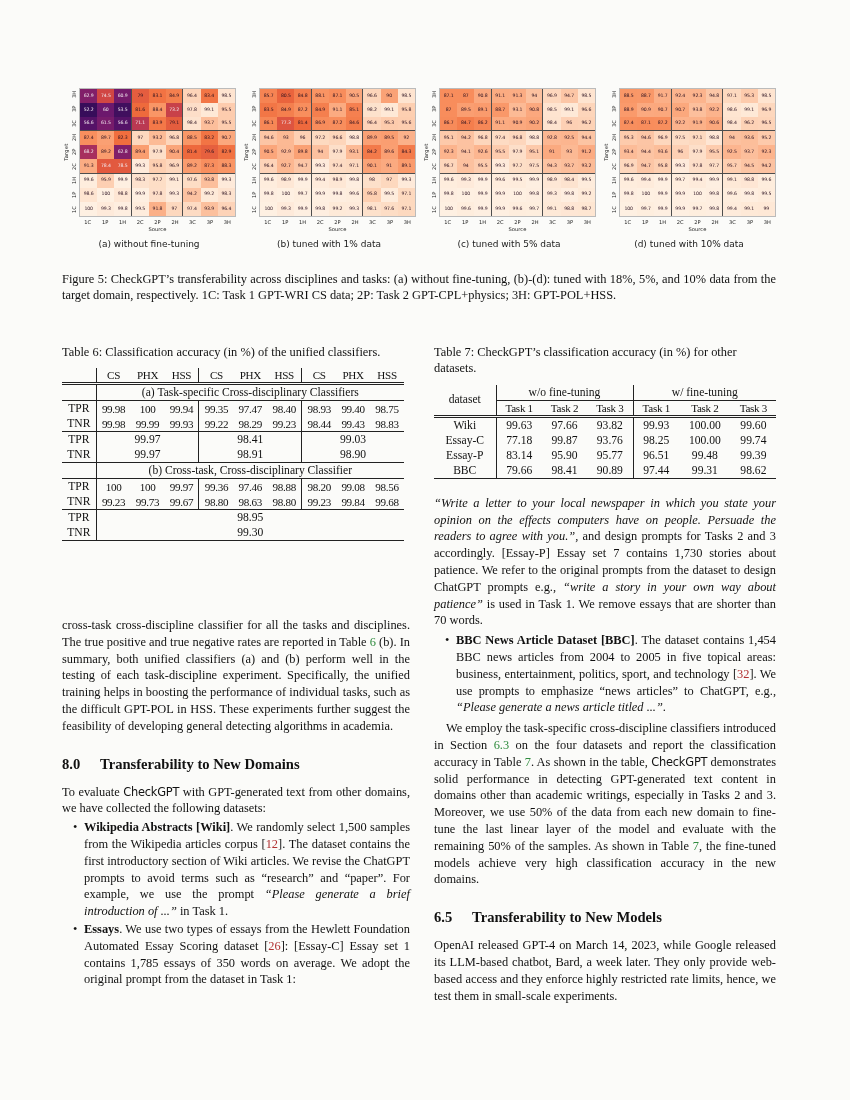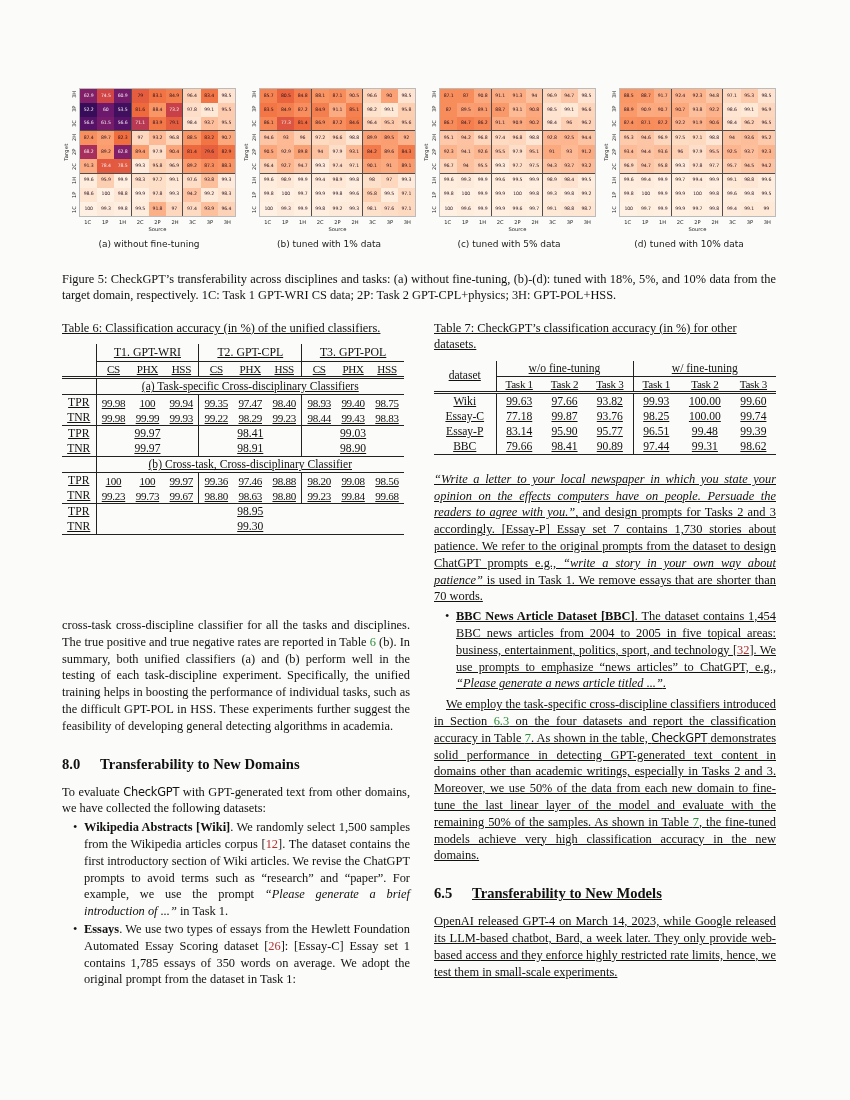--- a/index.html
+++ b/index.html
@@ -69,21 +69,21 @@
   .hm-caption {
     text-align:center; font-size:9px; margin-top:7px;
     font-family:"DejaVu Sans",sans-serif; color:#1a1a1a;
   }
   .fig-caption {
     margin-top: 22px; font-size: 12.4px; line-height: 1.33;
     text-align: justify; text-align-last: left;
   }
 
   
-  .cols { display:flex; gap: 30px; margin-top: 16px; text-decoration: underline; }
+  .cols { display:flex; gap: 30px; margin-top: 40px; }
   .col { width: 348px; }
   .col p { margin: 0 0 0 0; font-size: 12.4px; line-height: 1.355; text-align: justify; }
   .col p.indent { text-indent: 12px; }
   .tbl-cap { font-size: 12.4px; line-height:1.33; margin-bottom: 8px; }
   h2.sec {
     font-size: 14.6px; font-weight: bold; margin: 21px 0 11px 0;
     font-family:"Liberation Serif", serif;
   }
   h2.sec .num { display:inline-block; width: 38px; }
   ul.bullets { margin: 2px 0 0 0; padding-left: 12px; list-style:none; }
@@ -577,26 +577,20 @@
   <div class="fig-caption">Figure 5: CheckGPT’s transferability across disciplines and tasks: (a) without fine-tuning, (b)-(d): tuned with 18%, 5%, and 10% data from the target domain, respectively. 1C: Task 1 GPT-WRI CS data; 2P: Task 2 GPT-CPL+physics; 3H: GPT-POL+HSS.</div>
 
   <div class="cols">
 
     <div class="col">
       <div class="tbl-cap">Table 6: Classification accuracy (in %) of the unified classifiers.</div>
       <div class="t6wrap">
         <table class="t6">
           <tbody>
             <tr>
-              <td style="width:34px"></td>
-              <td class="vl line-bot grp" colspan="3">T1. GPT-WRI</td>
-              <td class="vl line-bot grp" colspan="3">T2. GPT-CPL</td>
-              <td class="vl line-bot grp" colspan="3">T3. GPT-POL</td>
-            </tr>
-            <tr>
               <td></td>
               <td class="vl hdrnum">CS</td>
               <td class="hdrnum">PHX</td>
               <td class="hdrnum">HSS</td>
               <td class="vl hdrnum">CS</td>
               <td class="hdrnum">PHX</td>
               <td class="hdrnum">HSS</td>
               <td class="vl hdrnum">CS</td>
               <td class="hdrnum">PHX</td>
               <td class="hdrnum">HSS</td>

